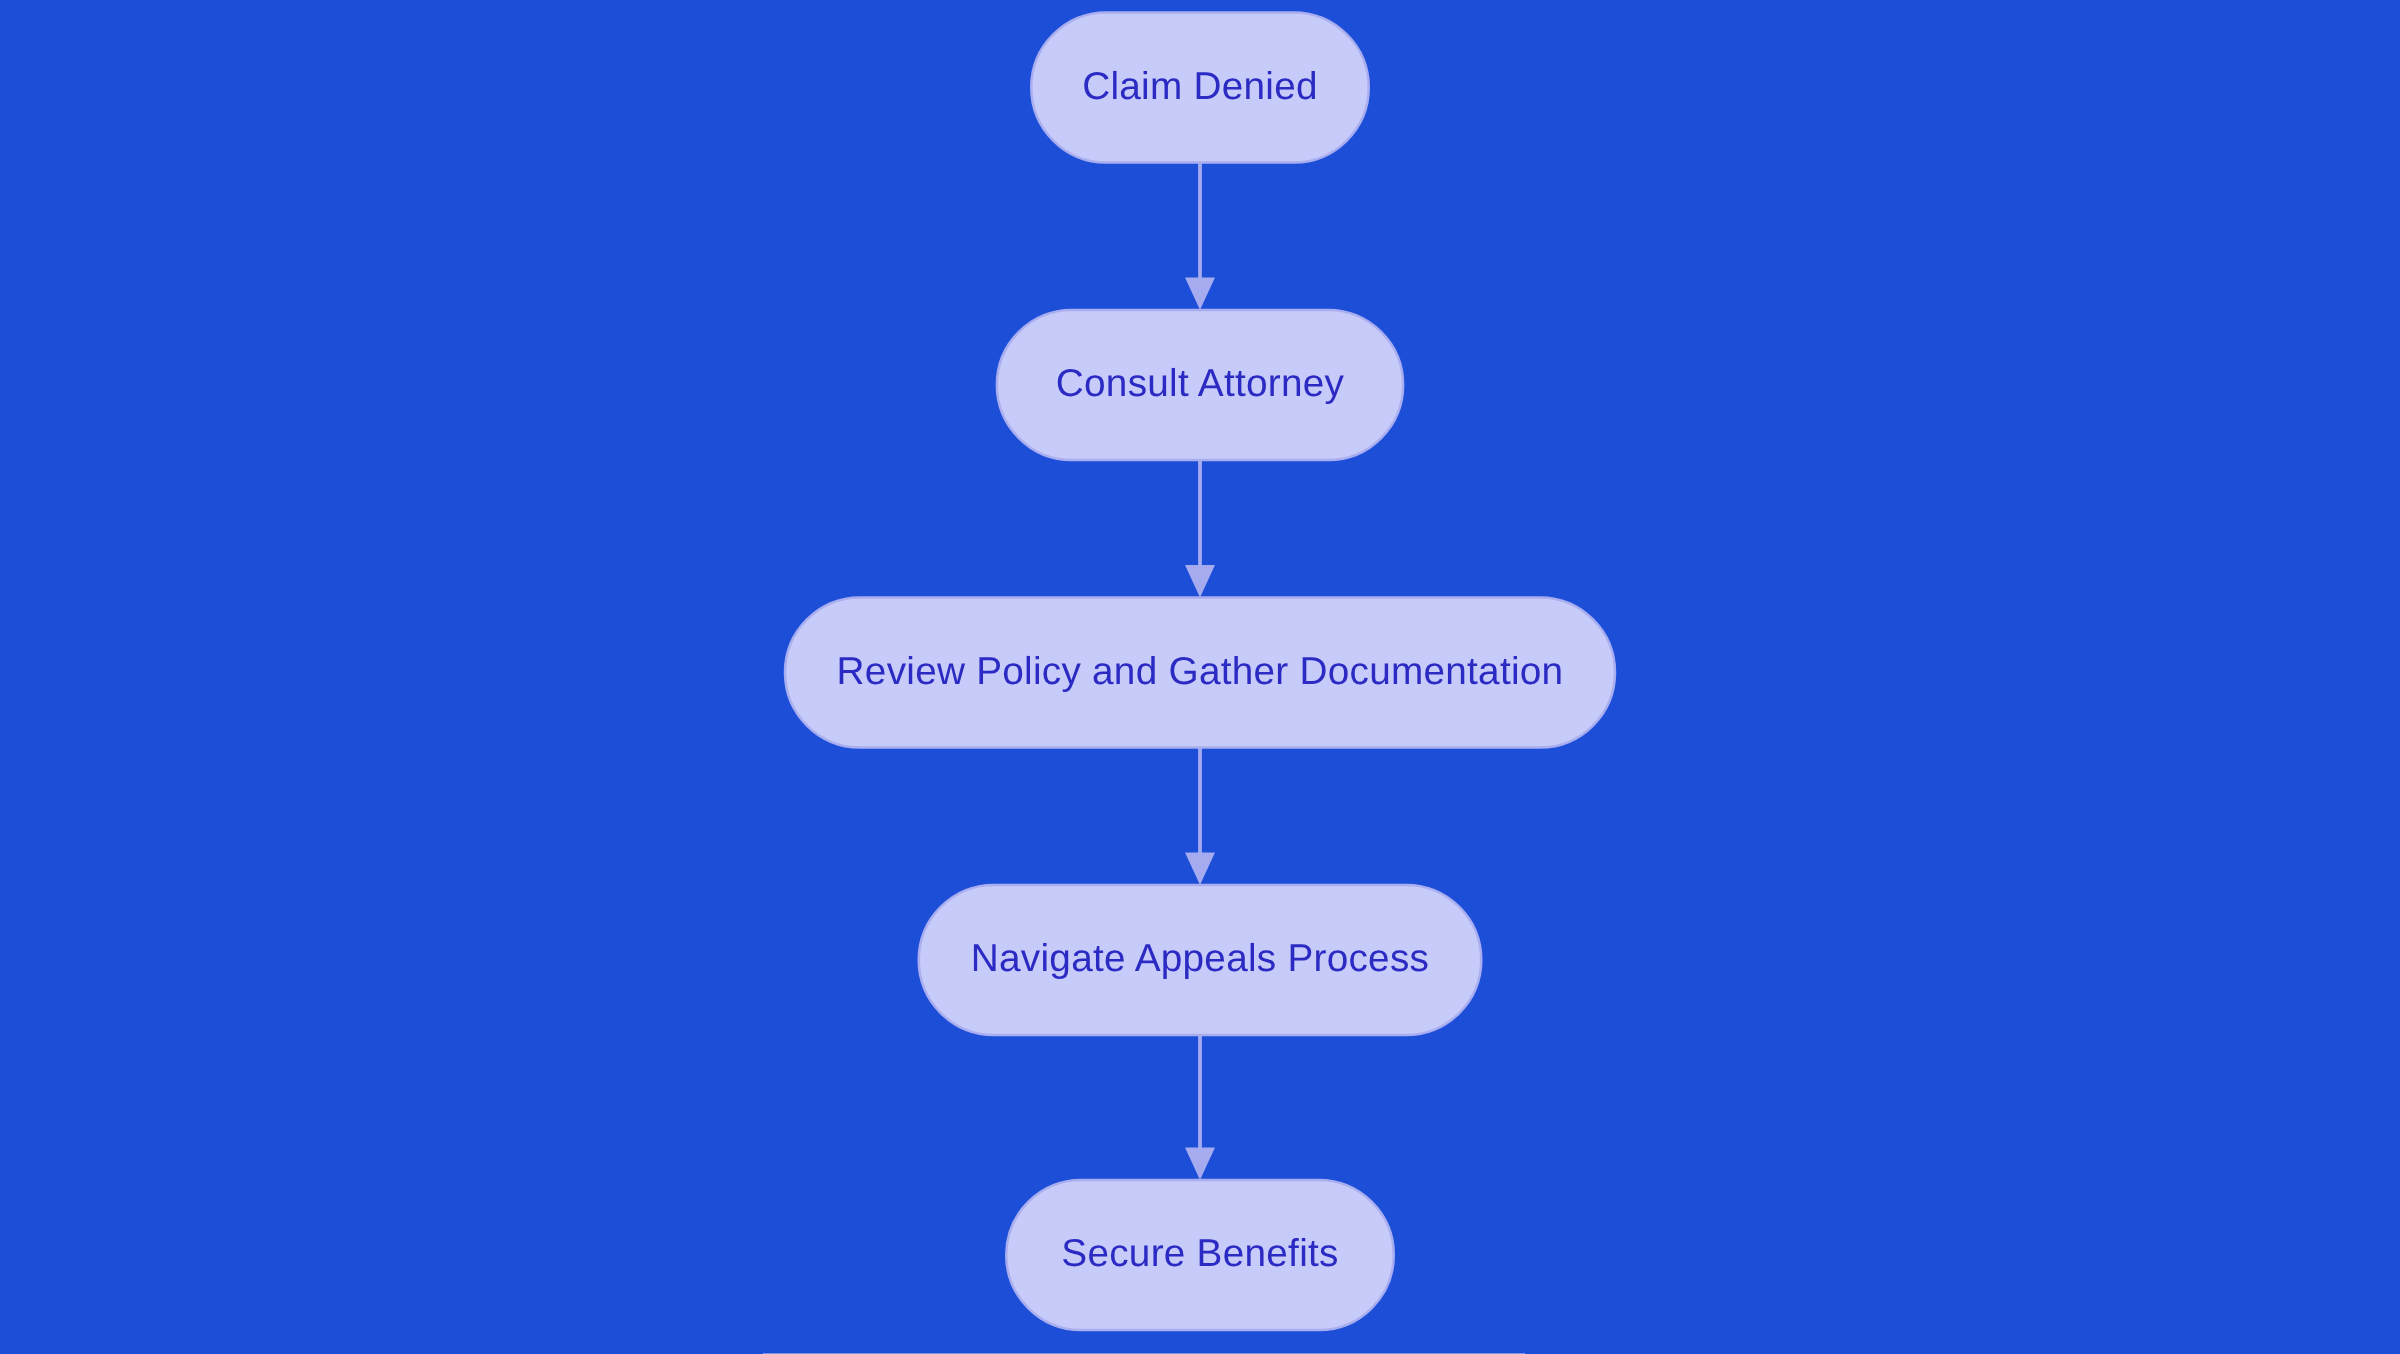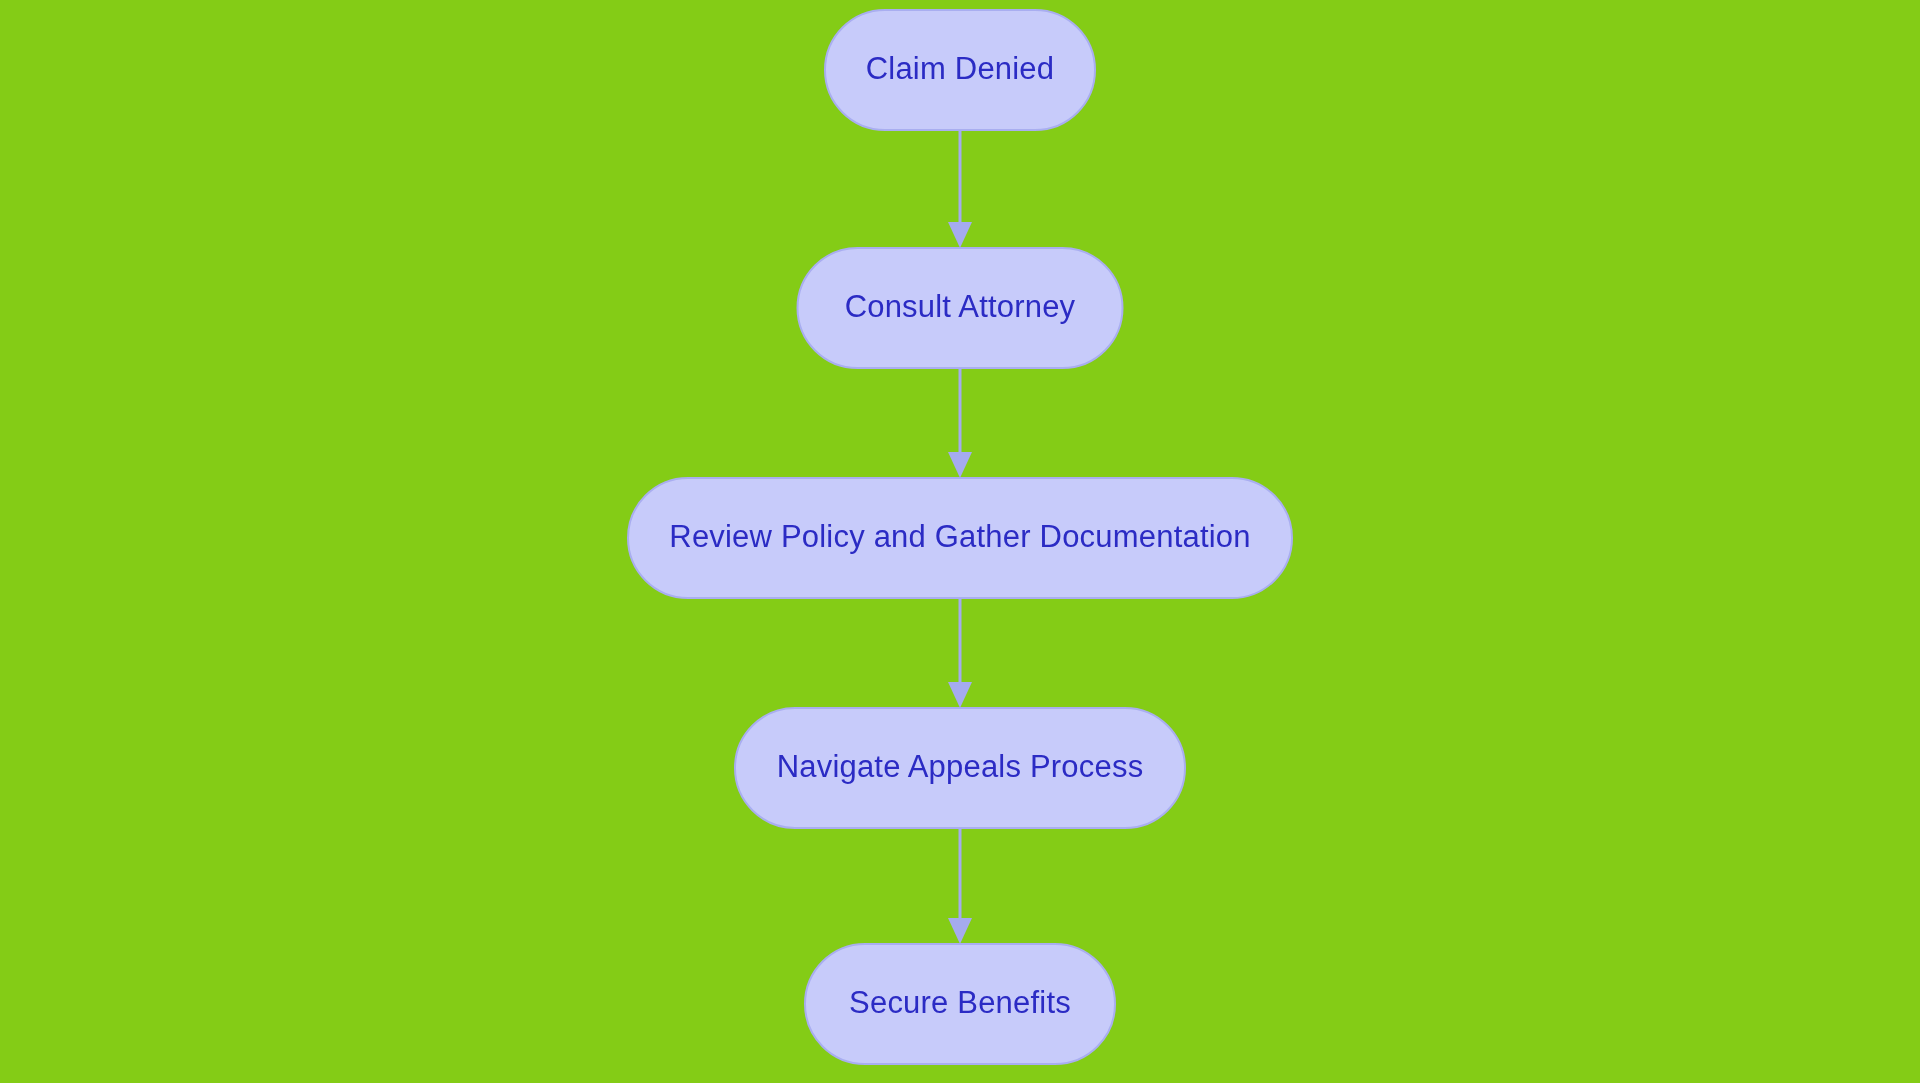--- a/index.html
+++ b/index.html
@@ -8,21 +8,21 @@
     padding: 0;
     background: #ffffff;
   }
   body {
     font-family: "Liberation Sans", "DejaVu Sans", sans-serif;
   }
   #canvas {
     position: relative;
     width: 1920px;
     height: 1083px;
-    background: #84cc16;
+    background: #1d4ed8;
     overflow: hidden;
   }
   #flow-svg {
     position: absolute;
     left: 0;
     top: 0;
     width: 1920px;
     height: 1083px;
     display: block;
   }

